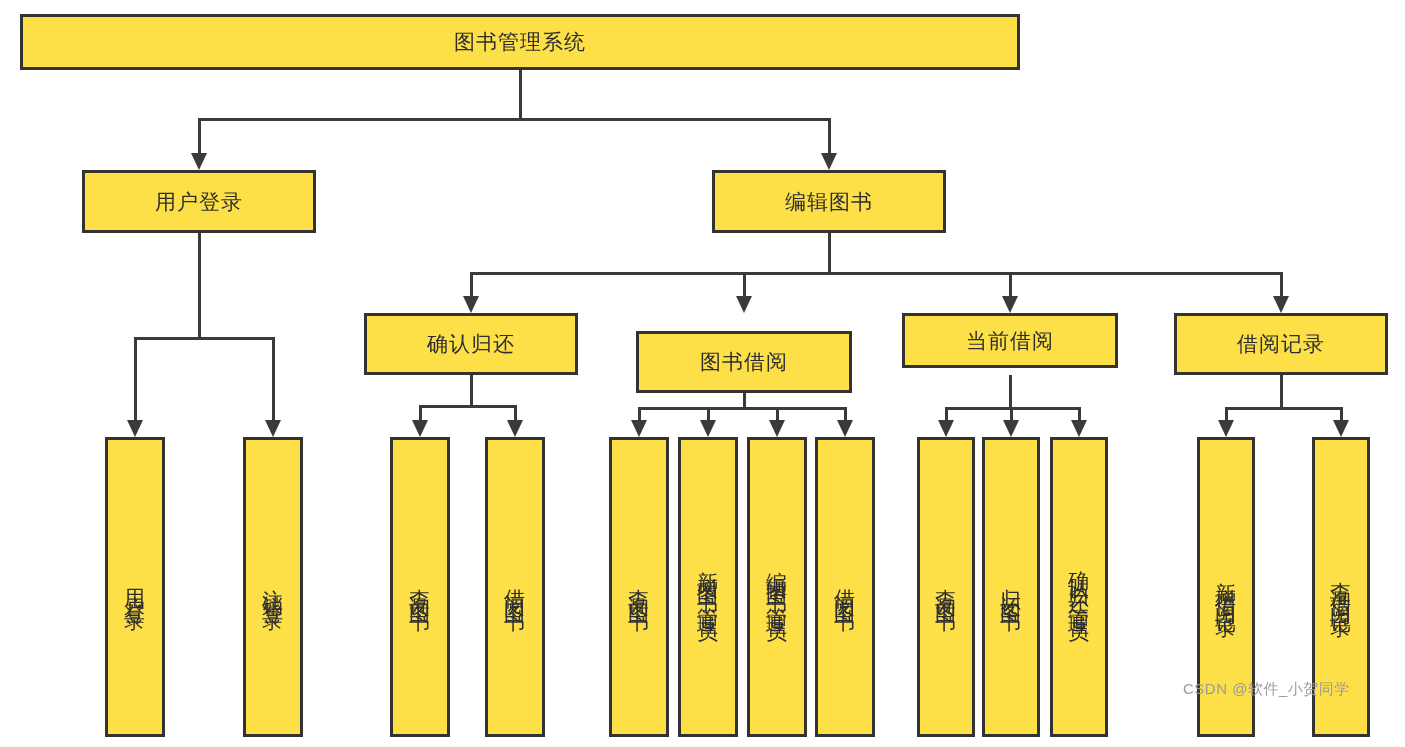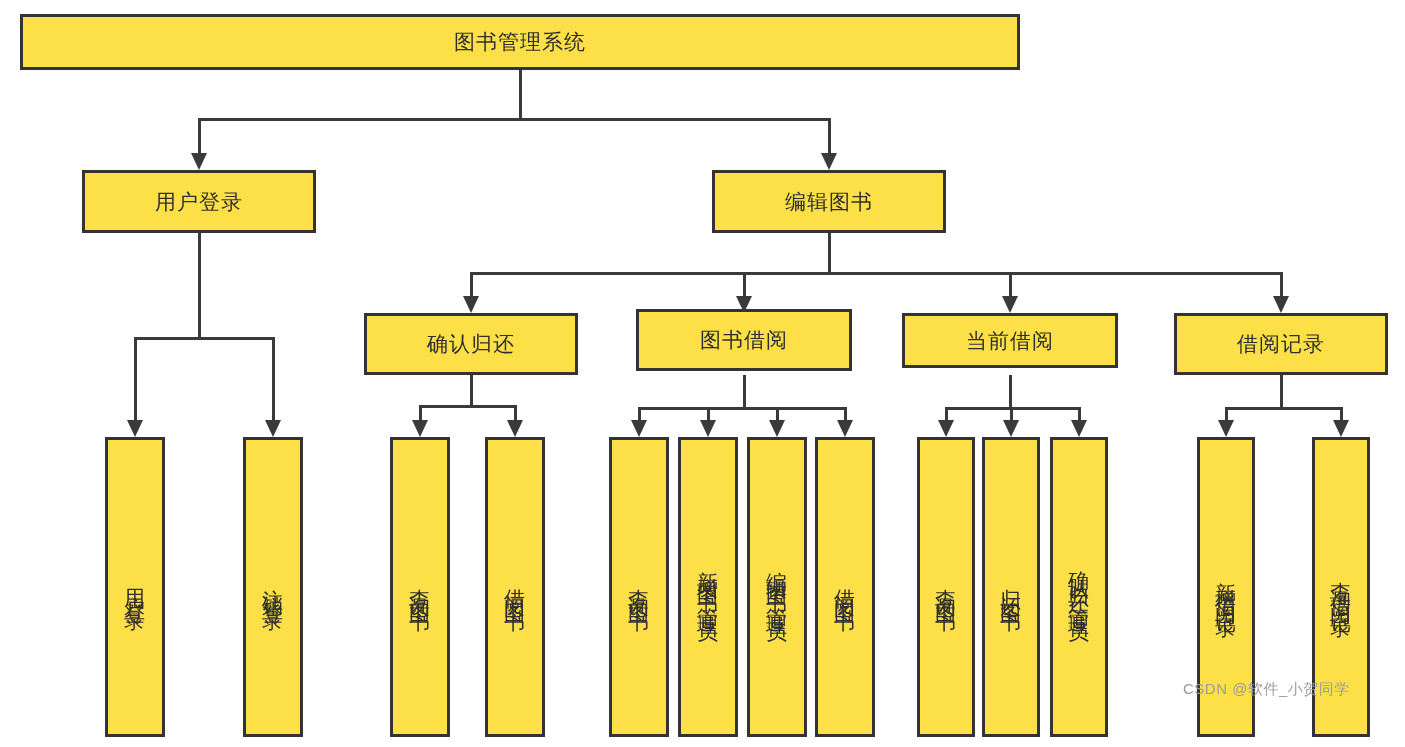--- a/index.html
+++ b/index.html
@@ -34,21 +34,21 @@
 </style>
 </head>
 <body>
 
 <div class="box" style="left:20px;top:14px;width:1000px;height:56px">图书管理系统</div>
 
 <div class="box" style="left:82px;top:170px;width:234px;height:63px">用户登录</div>
 <div class="box" style="left:712px;top:170px;width:234px;height:63px">编辑图书</div>
 
 <div class="box" style="left:364px;top:313px;width:214px;height:62px">确认归还</div>
-<div class="box" style="left:636px;top:309px;width:216px;height:62px">图书借阅</div>
+<div class="box" style="left:636px;top:331px;width:216px;height:62px">图书借阅</div>
 <div class="box" style="left:902px;top:313px;width:216px;height:55px">当前借阅</div>
 <div class="box" style="left:1174px;top:313px;width:214px;height:62px">借阅记录</div>
 
 <div class="box v" style="left:105px;top:437px;width:60px;height:300px">用户登录</div>
 <div class="box v" style="left:243px;top:437px;width:60px;height:300px">注销登录</div>
 
 <div class="box v" style="left:390px;top:437px;width:60px;height:300px">查询图书</div>
 <div class="box v" style="left:485px;top:437px;width:60px;height:300px">借阅图书</div>
 
 <div class="box v" style="left:609px;top:437px;width:60px;height:300px">查询图书</div>

